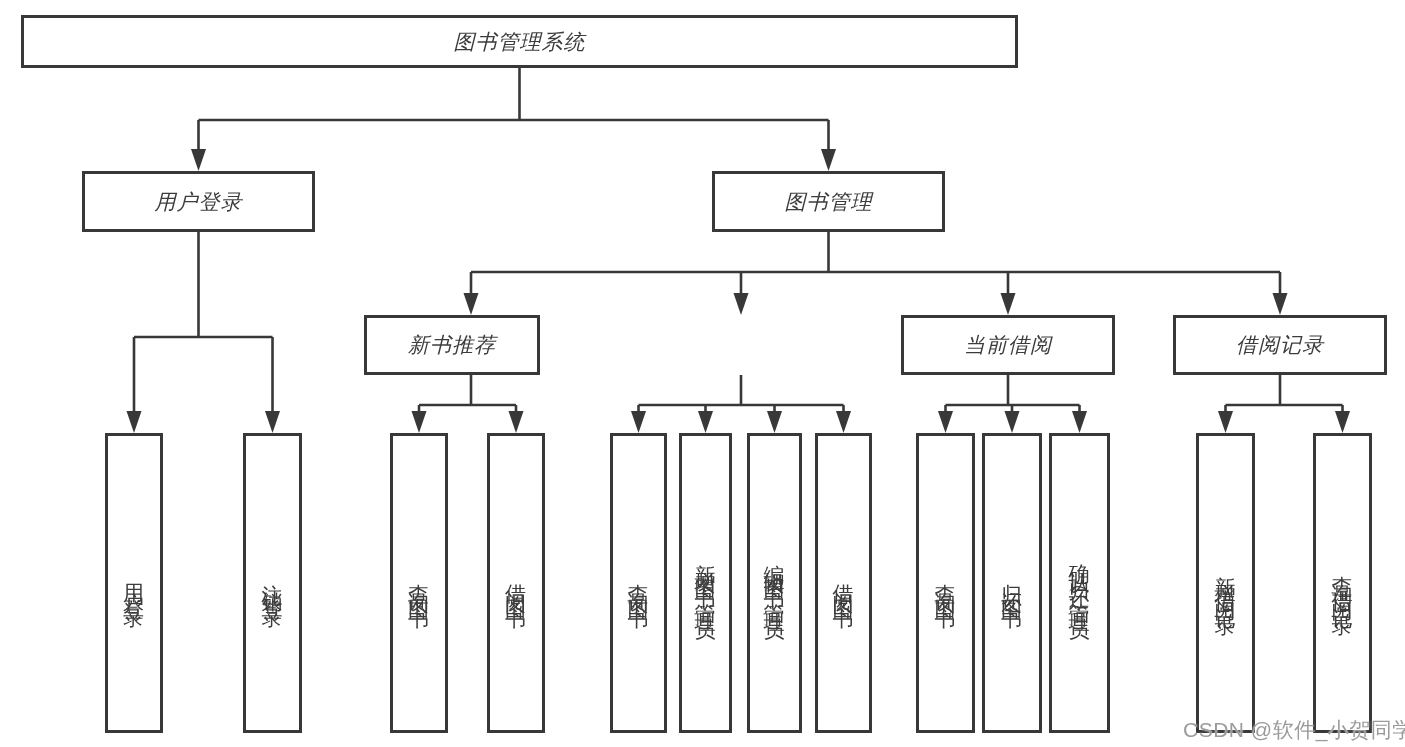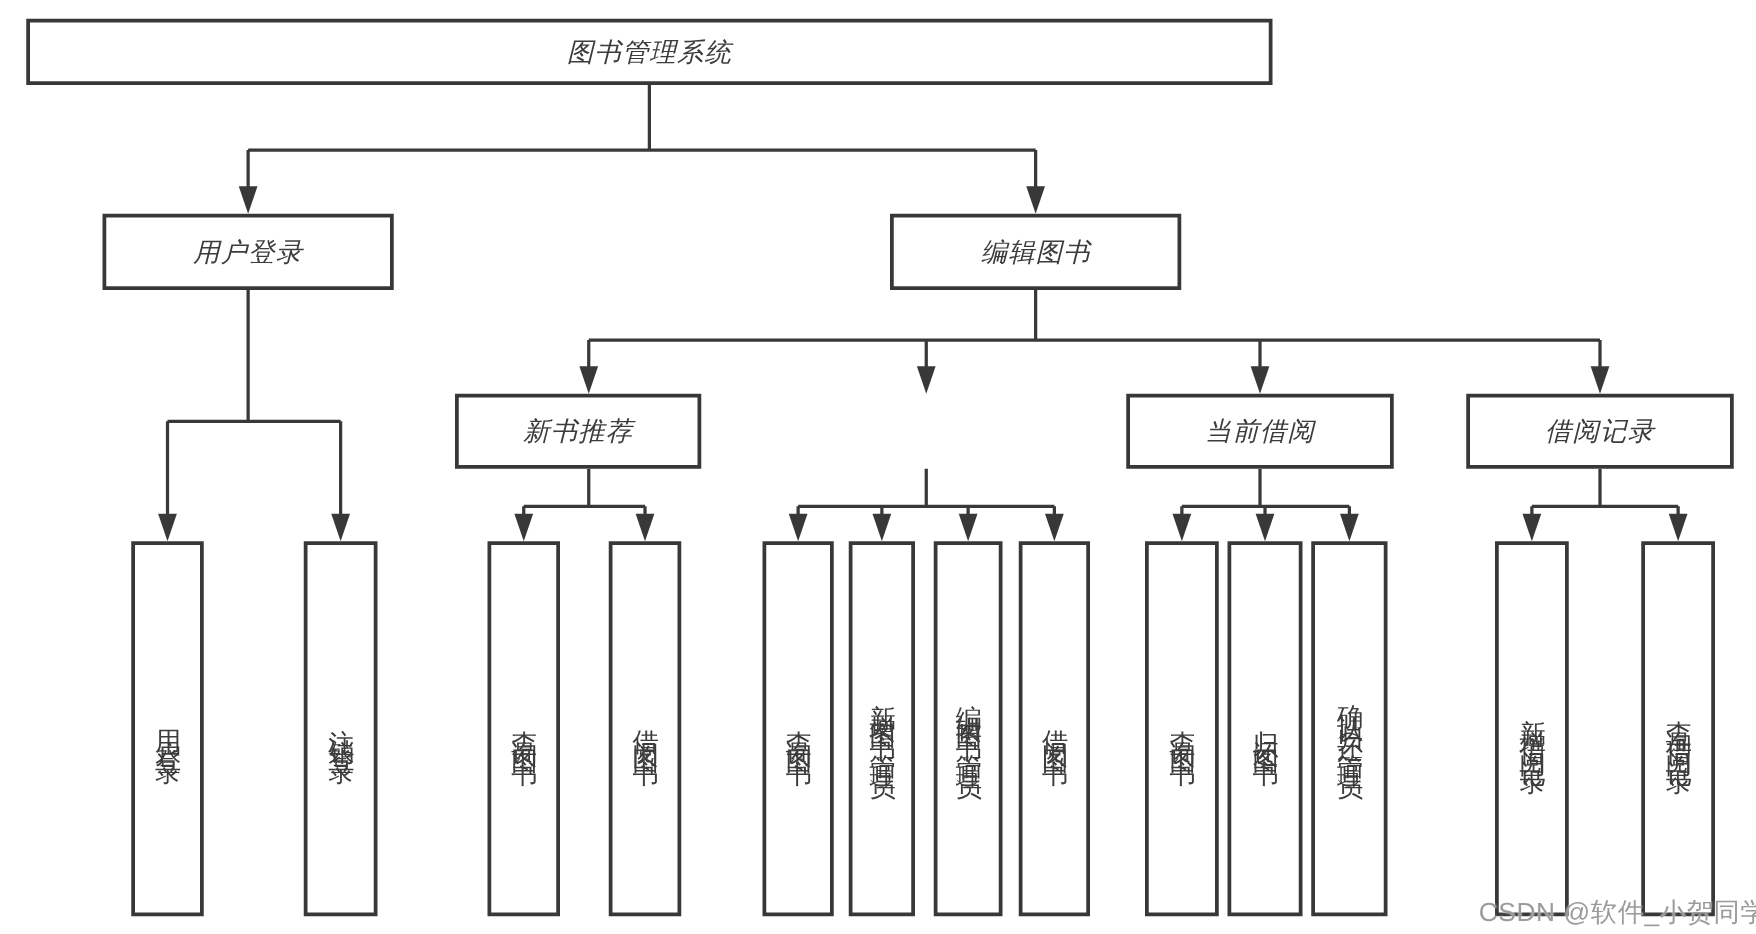--- a/index.html
+++ b/index.html
@@ -114,24 +114,24 @@
   </svg>
 
   <div class="node h-node" style="left:21px;top:15px;width:997px;height:53px;">
     <span>图书管理系统</span>
   </div>
 
   <div class="node h-node" style="left:82px;top:171px;width:233px;height:61px;">
     <span>用户登录</span>
   </div>
   <div class="node h-node" style="left:712px;top:171px;width:233px;height:61px;">
-    <span>编辑图书</span>
+    <span>图书管理</span>
   </div>
 
-  <div class="node h-node" style="left:364px;top:315px;width:197px;height:60px;">
+  <div class="node h-node" style="left:364px;top:315px;width:176px;height:60px;">
     <span>新书推荐</span>
   </div>
   <div class="node h-node" style="left:901px;top:315px;width:214px;height:60px;text-align:center;">
     <span>当前借阅</span>
   </div>
   <div class="node h-node" style="left:1173px;top:315px;width:214px;height:60px;">
     <span>借阅记录</span>
   </div>
 
   <div class="node v-node" style="left:105px;top:433px;width:58px;height:300px;">

